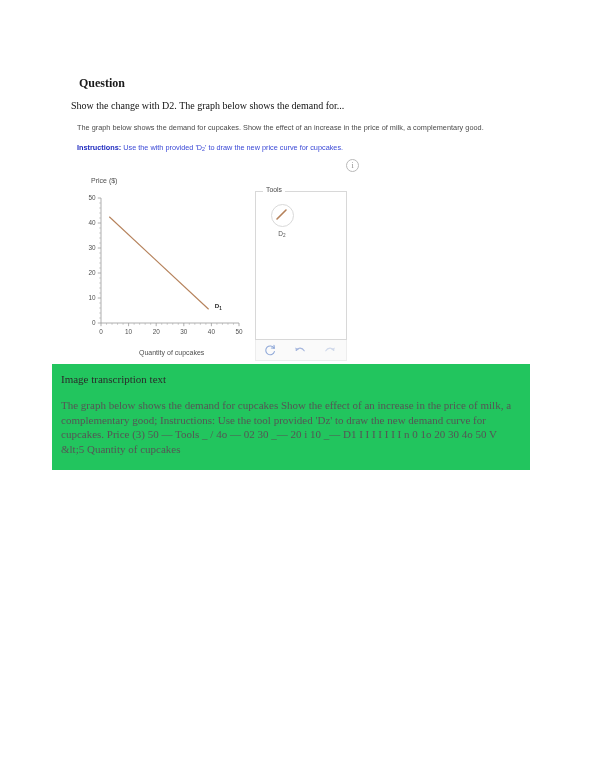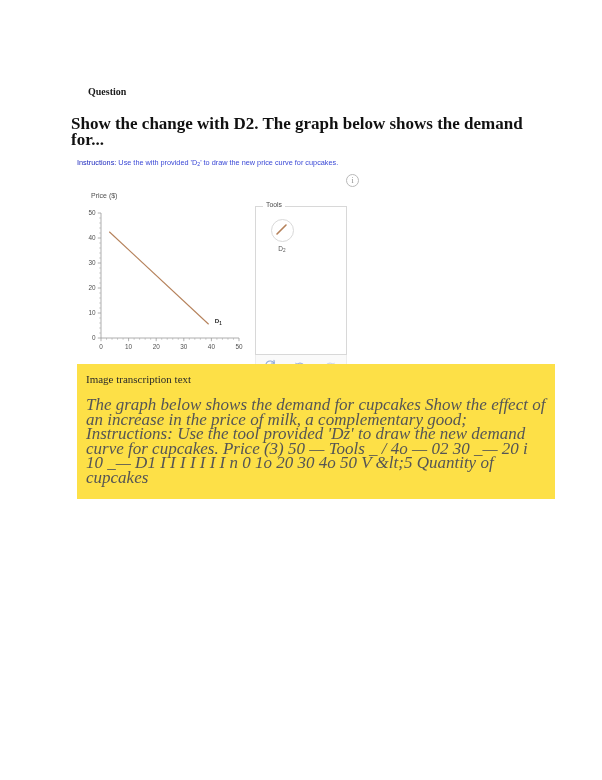--- a/index.html
+++ b/index.html
@@ -26,37 +26,37 @@
   .content {
     position: absolute;
     left: 71px;
     top: 68px;
     width: 460px;
   }
 
   
   .q-label {
     font-family: "Liberation Serif", serif;
-    font-size: 10px;
+    font-size: 12px;
     font-weight: bold;
     color: #1a1a1a;
     line-height: 14px;
-    margin: 17px;
+    margin: 8px;
   }
   .q-status {
     font-family: "Liberation Serif", serif;
     font-size: 11.5px;
     color: #3a9e3a;
     line-height: 15px;
     margin: 0;
   }
   .q-title {
     font-family: "Liberation Serif", serif;
-    font-size: 17px;
-    font-weight: bold;
+    font-size: 10px;
+    font-weight: normal;
     color: #111111;
     line-height: 16px;
     margin: 1px 0 0 0;
   }
 
   
   .exercise {
     position: relative;
     margin-top: 8px;
     width: 460px;
@@ -68,21 +68,21 @@
     letter-spacing: 0.02px;
     margin: 0 0 0 6px;
   }
   .ex-instructions {
     font-size: 7.3px;
     color: #3b49d6;
     line-height: 11px;
     margin: 9px 0 0 6px;
   }
   .ex-instructions b {
-    font-weight: normal;
+    font-weight: bold;
     color: #1f2bbf;
   }
   sub {
     font-size: 0.72em;
     vertical-align: -0.25em;
   }
 
   .info-row {
     position: relative;
     height: 16px;
@@ -193,57 +193,57 @@
     display: flex;
     align-items: center;
     justify-content: space-around;
   }
   .footer-btn { width: 16px; height: 14px; }
   .footer-btn svg { display: block; }
 
   
   .transcription {
     position: absolute;
-    left: 77px;
+    left: 52px;
     top: 364px;
     width: 478px;
-    background: #fde047;
+    background: #22c55e;
     padding: 8px 9px 14px 9px;
     box-sizing: border-box;
   }
   .tr-head {
     font-family: "Liberation Serif", serif;
     font-size: 11px;
     color: #2b2b2b;
     line-height: 14px;
     margin: 0 0 12px 0;
   }
   .tr-body {
     font-family: "Liberation Serif", serif;
-    font-style: italic;
-    font-size: 17px;
+    font-size: 11px;
     color: #555555;
     line-height: 14.5px;
     margin: 0;
   }
 </style>
 </head>
 <body>
 
 <div class="page">
 
   <div class="content">
 
     <div>
       <p class="q-label">Question</p>
       <p class="q-title">Show the change with D2. The graph below shows the demand for...</p>
     </div>
 
     <div class="exercise">
 
+      <p class="ex-prompt">The graph below shows the demand for cupcakes. Show the effect of an increase in the price of milk, a complementary good.</p>
 
       <p class="ex-instructions"><b>Instructions:</b><span> Use the with provided 'D</span><sub>2</sub><span>' to draw the new price curve for cupcakes.</span></p>
 
       <div class="info-row">
         <div class="info-icon">i</div>
       </div>
 
       <div class="graph-area">
 
         <div class="axis-title-y">Price ($)</div>

